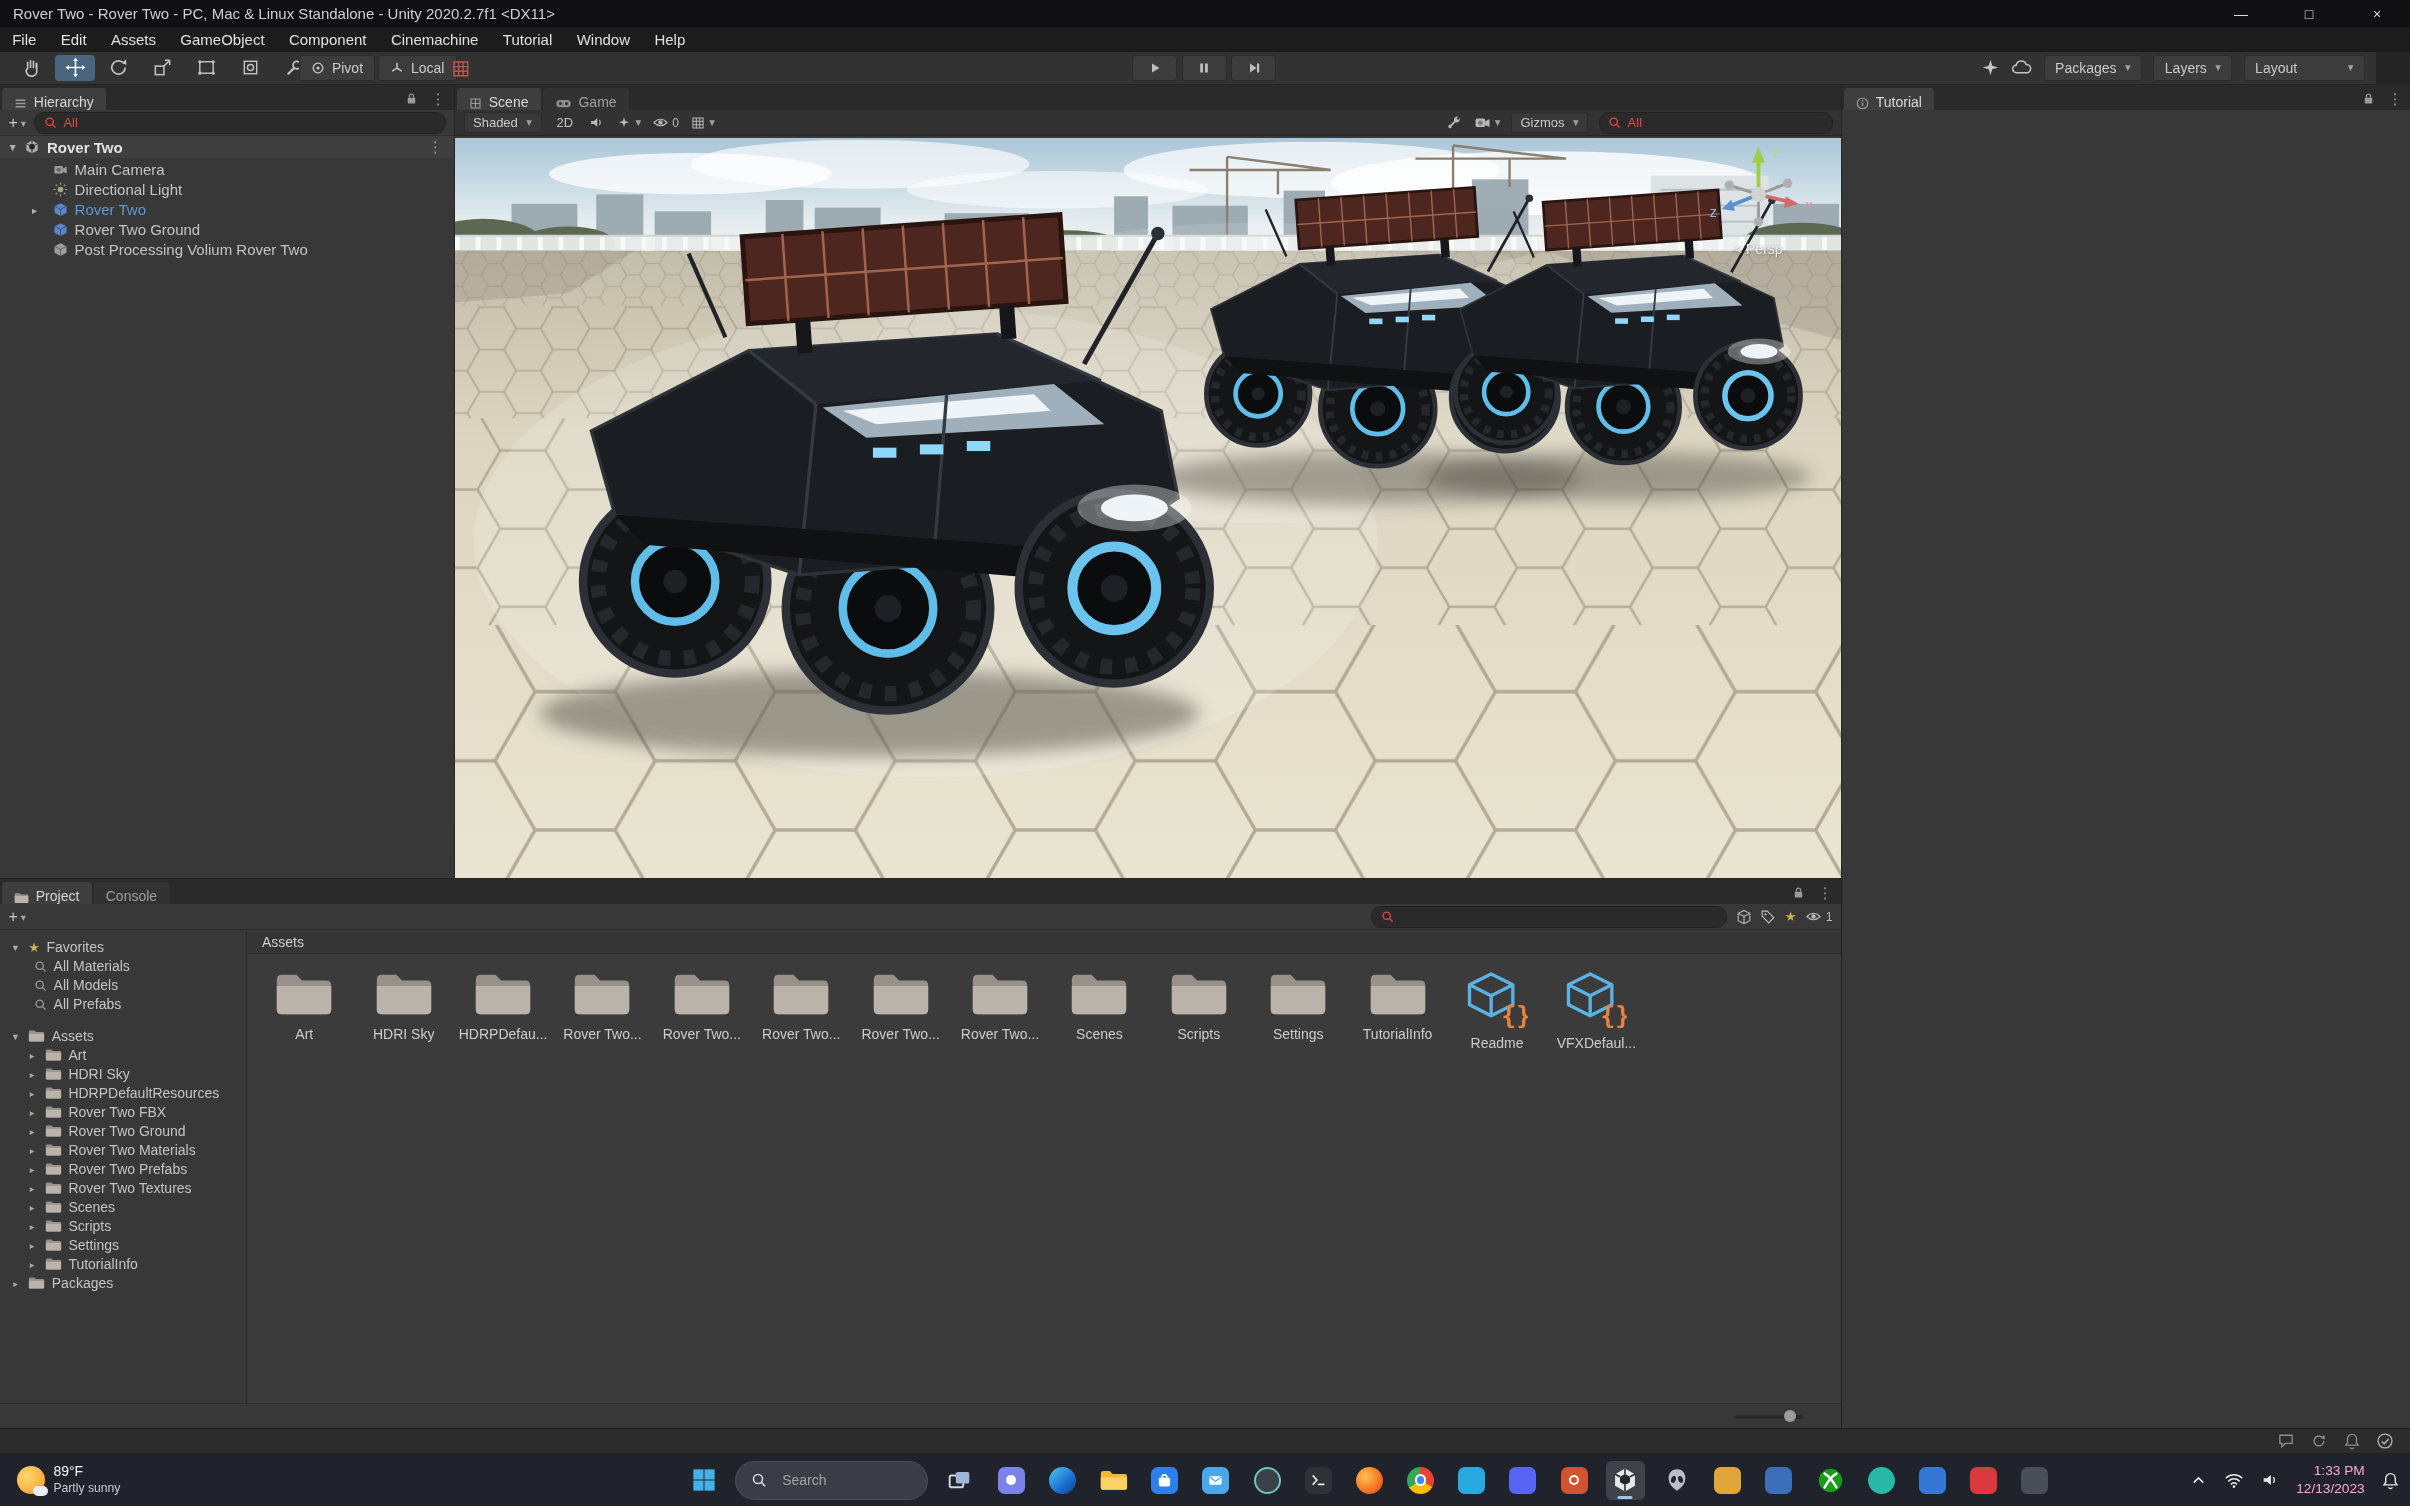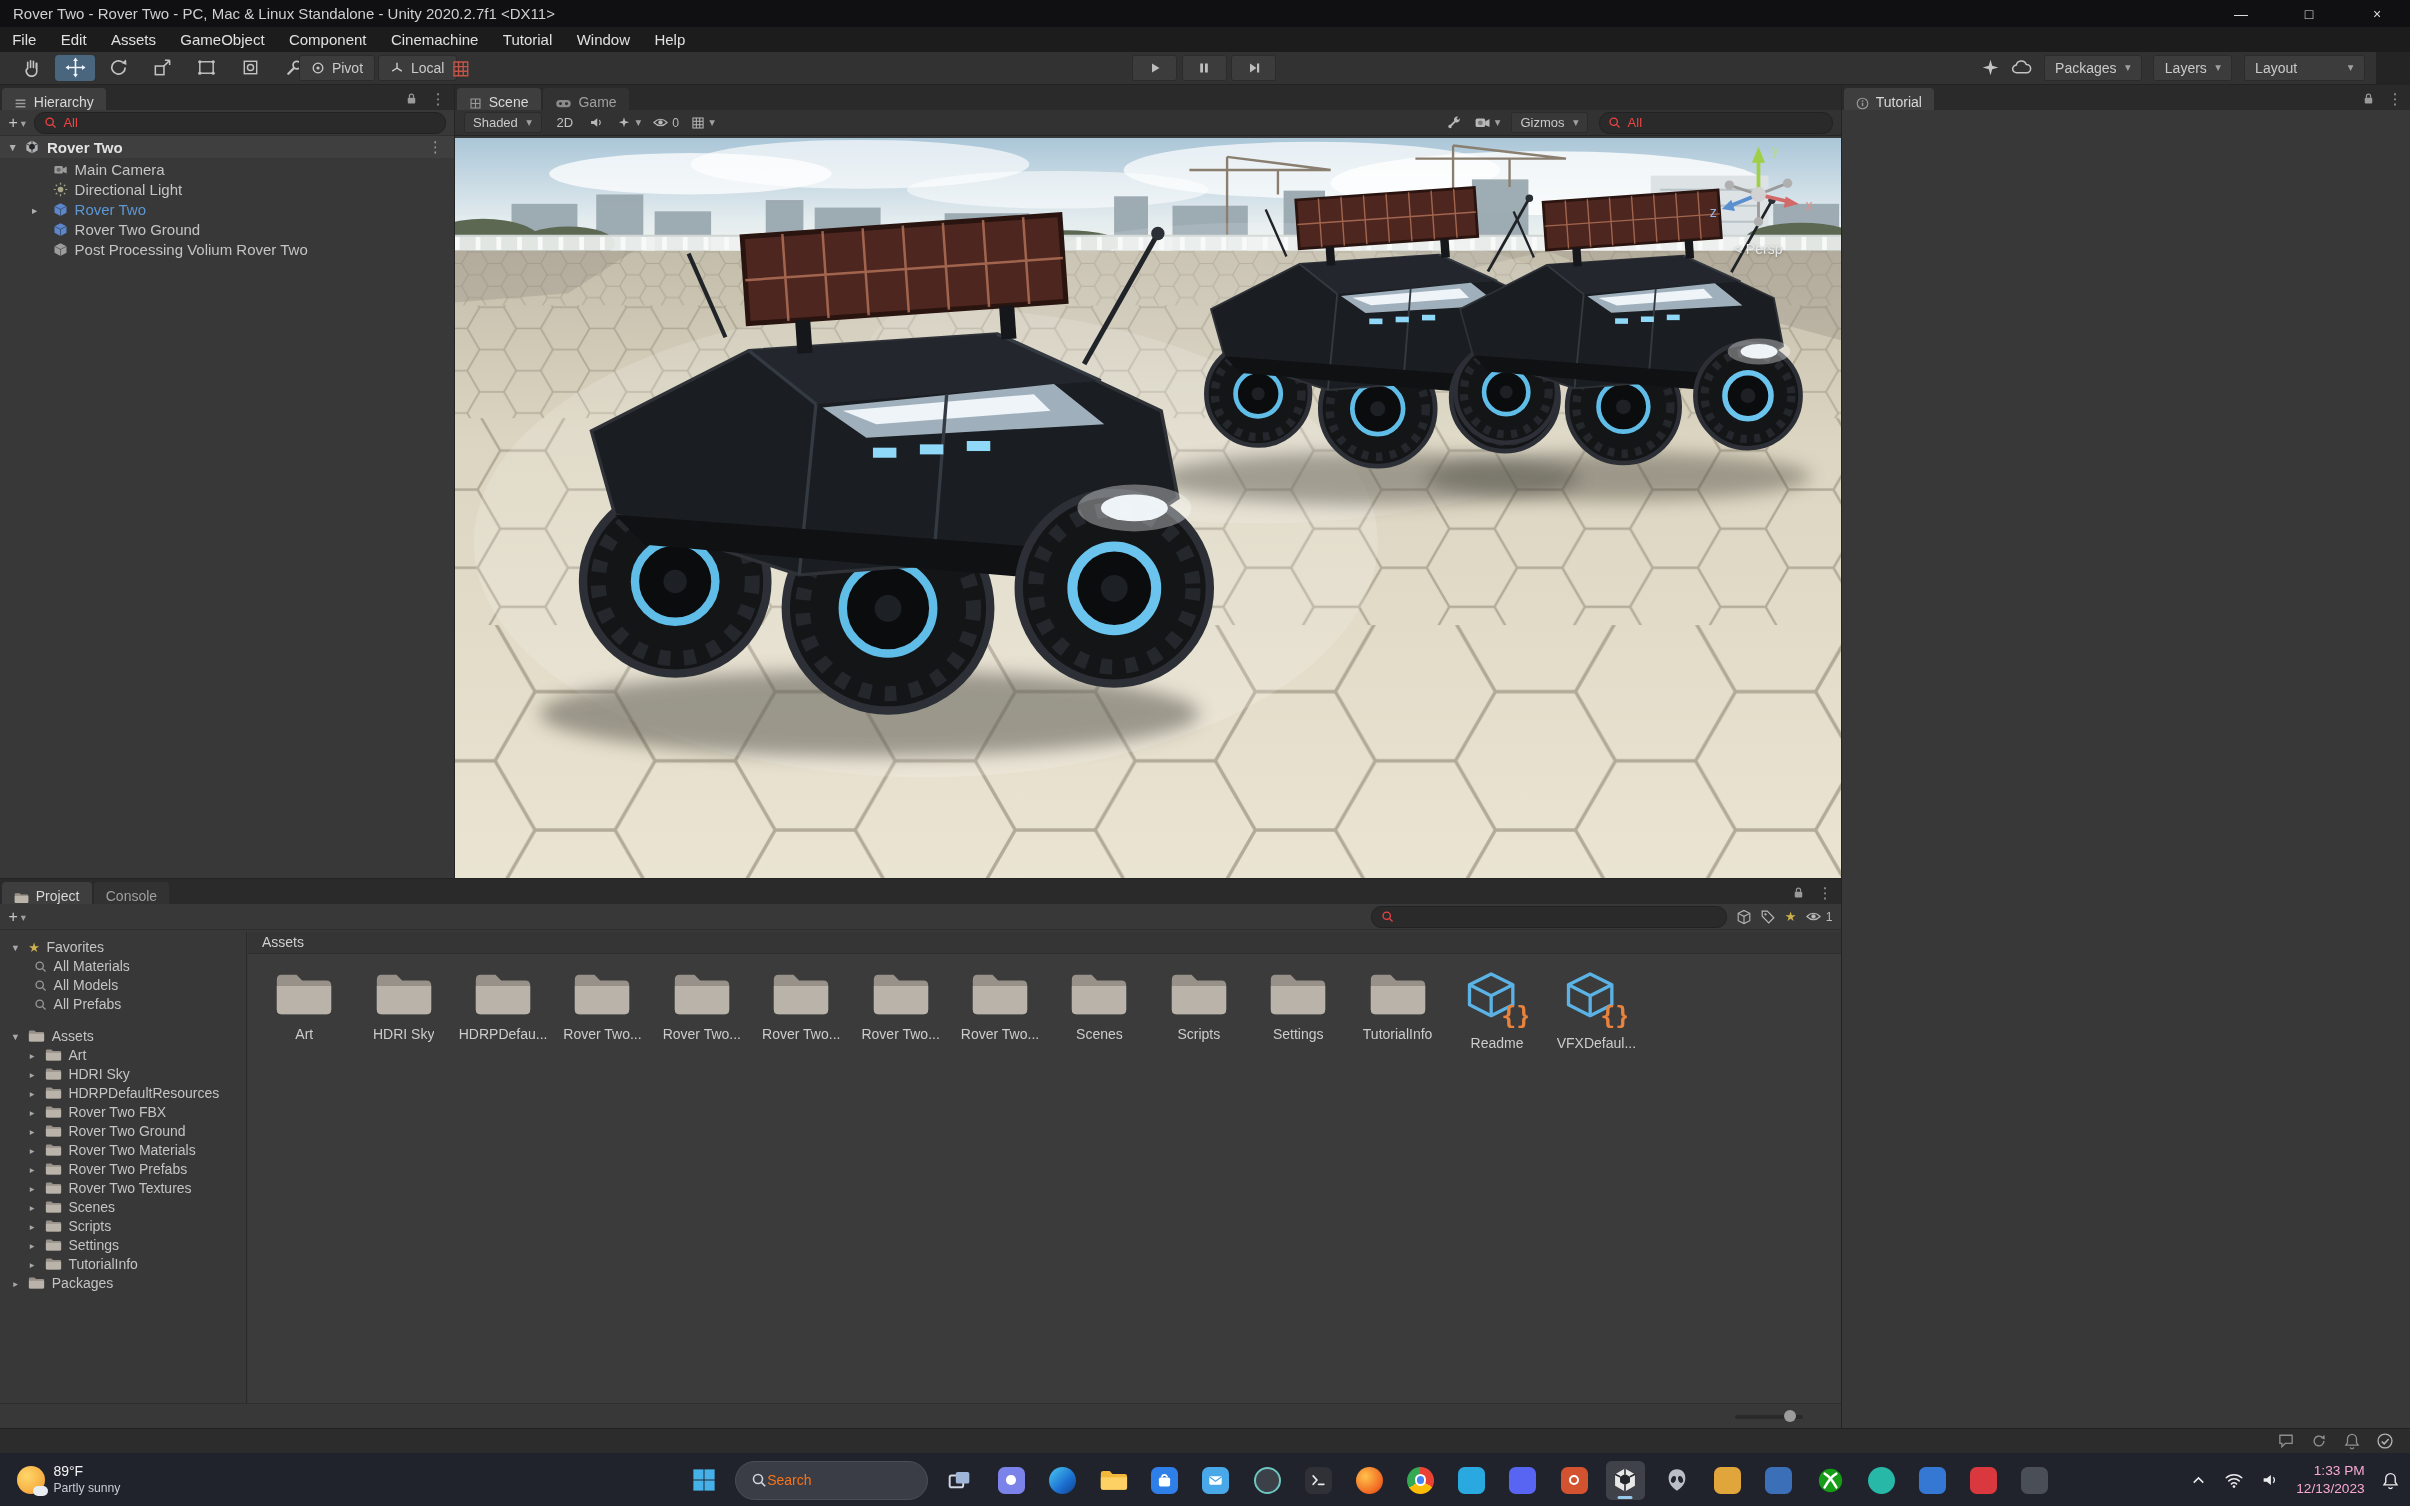--- a/index.html
+++ b/index.html
@@ -93,21 +93,21 @@
 .wsun::after{content:"";position:absolute;right:-2.8px;bottom:-1.9px;width:15px;height:9.4px;border-radius:5.6px;background:#e9edf2}
 #wtxt{font-size:14px;color:#f2f3f5;line-height:1.25}
 .wdesc{font-size:12.2px;color:#c6cbd3}
 #tbcenter{position:absolute;left:684px;top:7.5px;display:flex;align-items:center;gap:12.2px;height:39px}
 .tbapp{width:39px;height:39px;border-radius:5.6px;display:flex;align-items:center;justify-content:center;position:relative;flex:0 0 auto}
 .tbapp.active{background:rgba(255,255,255,.14)}
 .tbapp.active::after{content:"";position:absolute;bottom:0.9px;left:50%;transform:translateX(-50%);width:15px;height:2.8px;border-radius:1.9px;background:#98c8e8}
 .ai{width:27px;height:27px;border-radius:6.6px;display:flex;align-items:center;justify-content:center}
 .round{border-radius:50%}
 .chromec{width:11.3px;height:11.3px;border-radius:50%;background:#4285f4;border:2.8px solid #fff}
-#tbsearch{height:39px;width:193px;background:#3a3d46;border:0.9px solid #4b4e57;border-radius:20px;display:flex;align-items:center;gap:0;padding:0 15px;color:#f97316;font-size:14px}
+#tbsearch{height:39px;width:193px;background:#3a3d46;border:0.9px solid #4b4e57;border-radius:20px;display:flex;align-items:center;gap:15px;padding:0 15px;color:#a3a3a3;font-size:14px}
 #tbtray{position:absolute;right:11.3px;top:7.5px;display:flex;align-items:center;gap:16px;height:39px;color:#e8eaec}
 #clock{text-align:right;font-size:13.7px;line-height:1.35;color:#f9a8d4}
 </style>
 </head>
 <body>
 
 <svg width="0" height="0" style="position:absolute" aria-hidden="true">
 <defs>
 <symbol id="i-mag" viewBox="0 0 16 16">
         <circle cx="7" cy="7" r="4.5" fill="none" stroke="currentColor" stroke-width="1.6"></circle>

